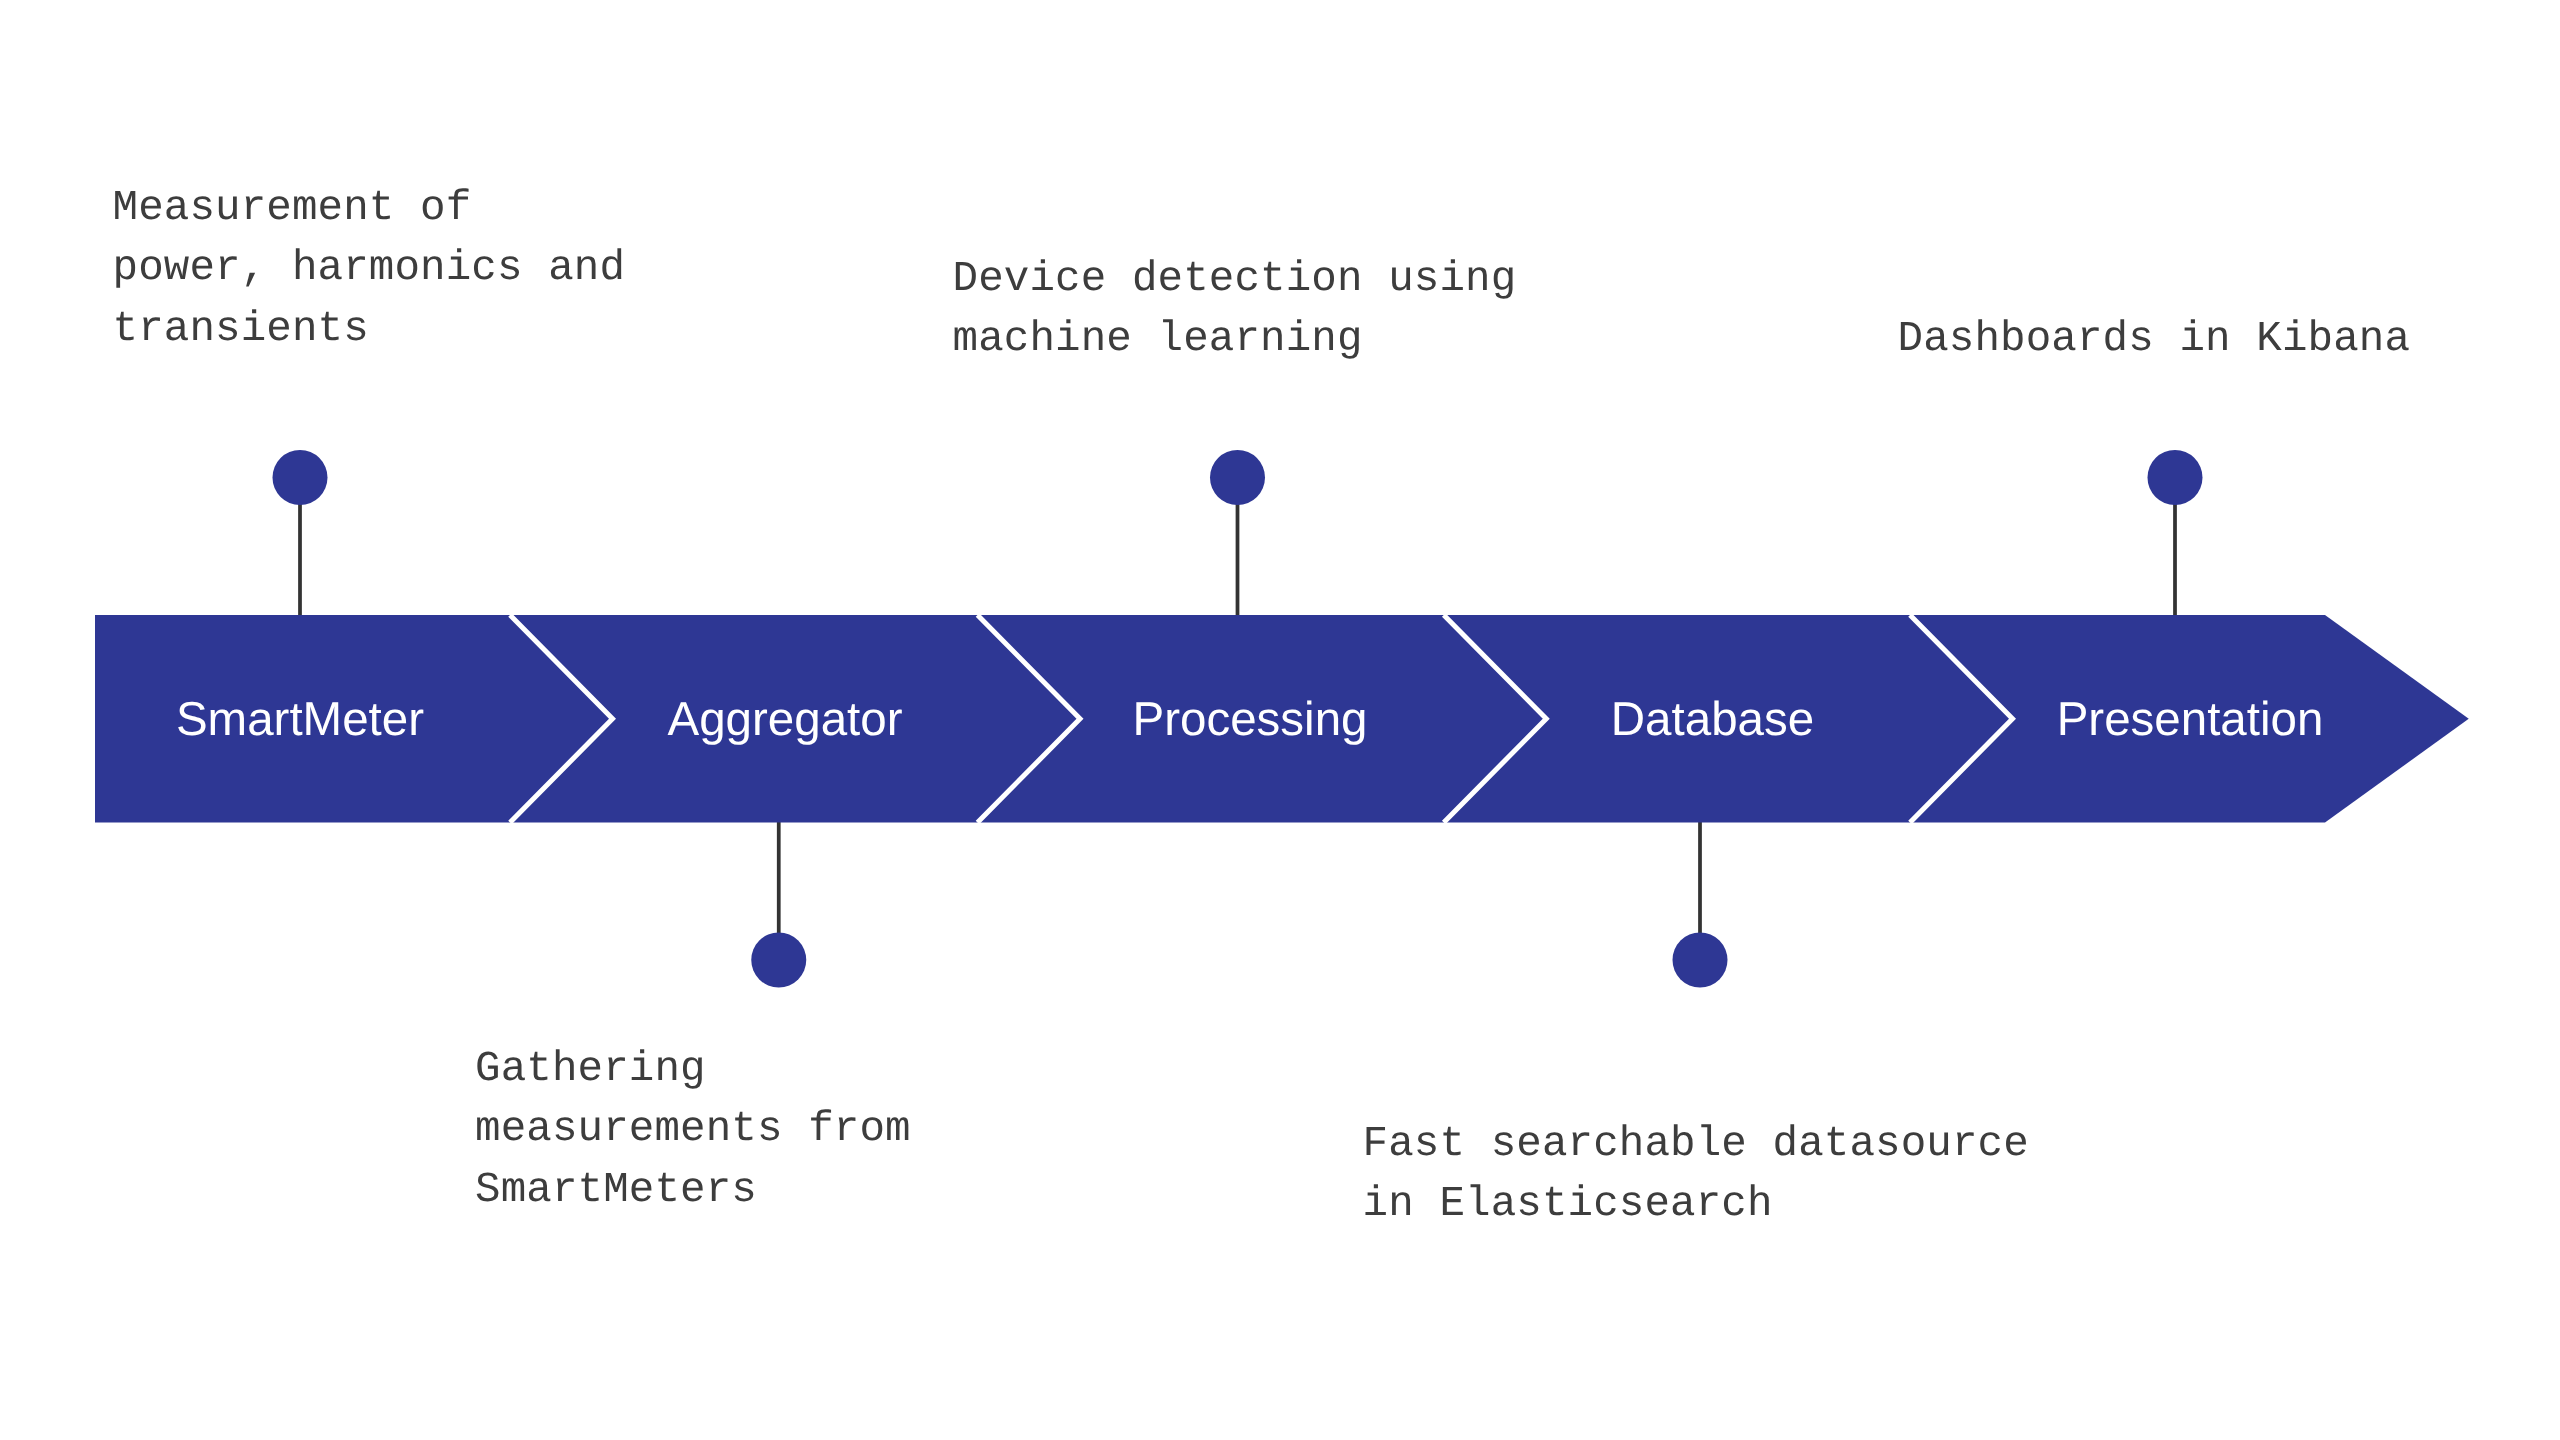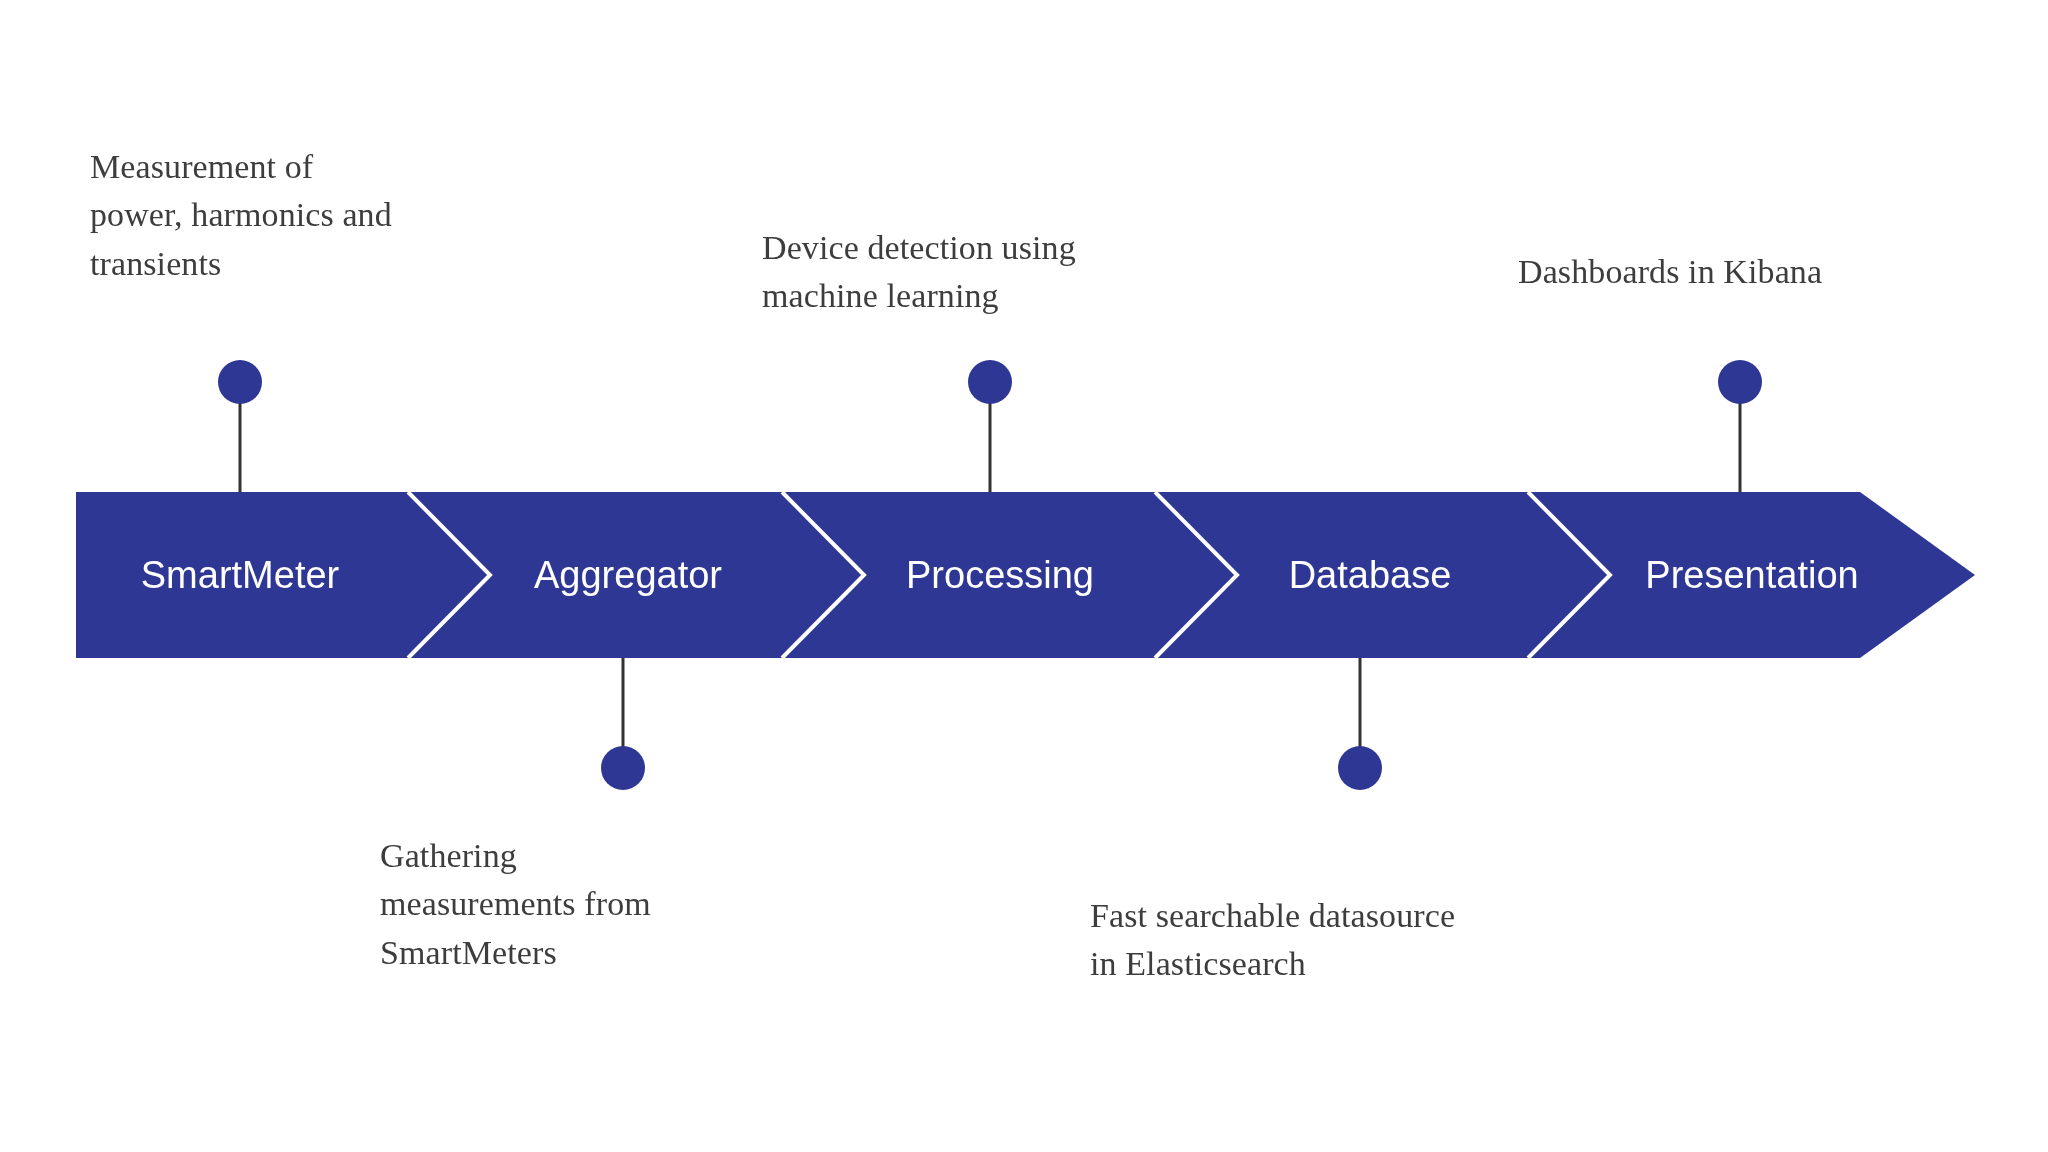--- a/index.html
+++ b/index.html
@@ -23,21 +23,21 @@
     left: 0;
     top: 0;
     width: 2048px;
     height: 1152px;
   }
   .annotation {
     position: absolute;
     color: #3d3d3d;
     font-size: 34px;
     line-height: 1.42;
-    font-family: Liberation Serif, serif;
+    font-family: Liberation Mono, monospace;
     white-space: pre-line;
     letter-spacing: 0.1px;
   }
   .stage-label {
     font-family: "Liberation Sans", sans-serif;
     font-size: 38px;
     fill: #ffffff;
     text-anchor: middle;
     dominant-baseline: middle;
   }
@@ -79,21 +79,21 @@
       <circle cx="1360" cy="768" r="22" fill="#2e3794"></circle>
       <circle cx="1740" cy="382" r="22" fill="#2e3794"></circle>
     </g>
 
   </svg>
 
   <div class="annotation" style="left:90px; top:143px; width:520px;">Measurement of
 power, harmonics and
 transients</div>
 
-  <div class="annotation" style="left:762px; top:224px; width:520px;">Device detection using
+  <div class="annotation" style="left:762px; top:200px; width:520px;">Device detection using
 machine learning</div>
 
   <div class="annotation" style="left:1518px; top:248px; width:520px;">Dashboards in Kibana</div>
 
   <div class="annotation" style="left:380px; top:832px; width:480px;">Gathering
 measurements from
 SmartMeters</div>
 
   <div class="annotation" style="left:1090px; top:892px; width:600px;">Fast searchable datasource
 in Elasticsearch</div>

